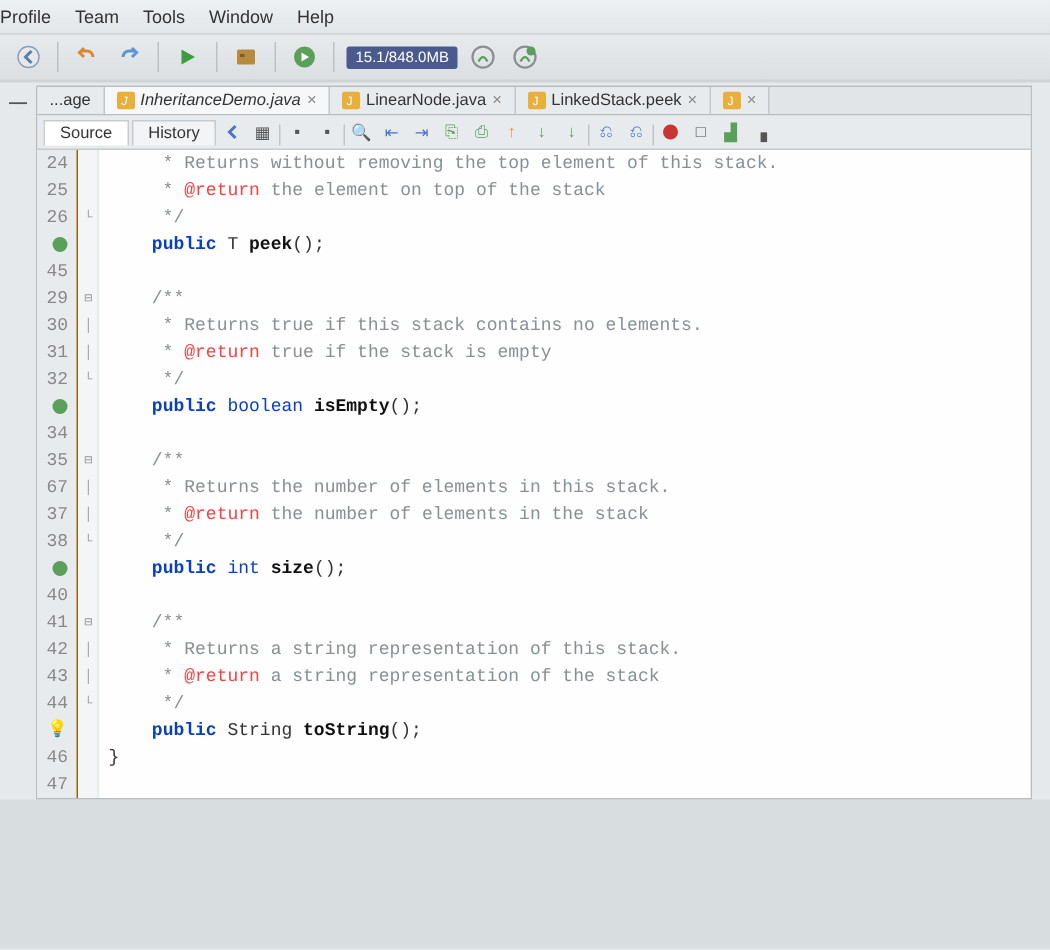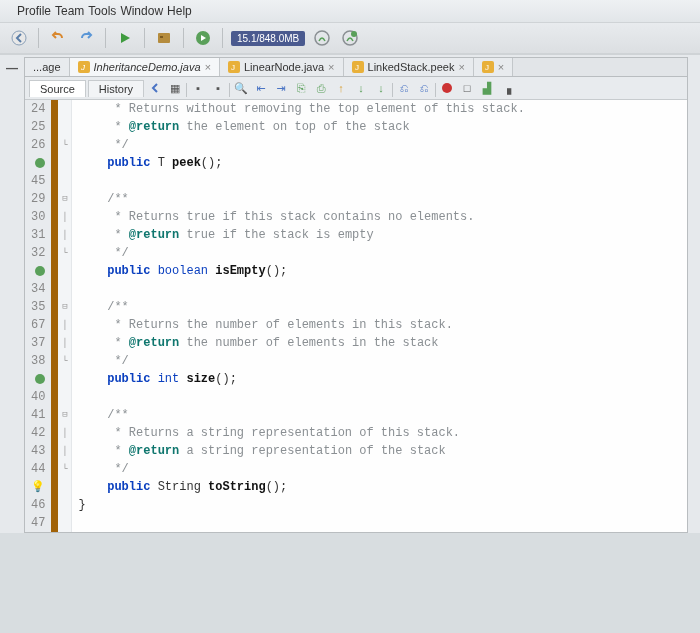--- a/index.html
+++ b/index.html
@@ -6,23 +6,23 @@
   body {
     font-family: "Segoe UI", Tahoma, sans-serif;
     font-size: 12px;
     background: #d8dde0;
     width: 700px;
     height: 633px;
     overflow: hidden;
   }
   .menubar {
     background: linear-gradient(#eef1f3, #e2e6e9);
-    padding: 4px 17px;
-    display: flex;
-    gap: 4px;
+    padding: 4px 0;
+    display: flex;
+    gap: 16px;
     color: #333;
     font-size: 12px;
   }
   .menubar span { cursor: default; }
   .toolbar {
     background: linear-gradient(#e8ebee, #dcdfe2);
     padding: 4px 8px;
     display: flex;
     align-items: center;
     gap: 6px;
@@ -109,42 +109,42 @@
     font-family: "Consolas", "Courier New", monospace;
     font-size: 12px;
     line-height: 18px;
     display: flex;
   }
   .linenos {
     background: #e8ebee;
     color: #888;
     text-align: left;
     padding: 0 6px;
-    border-right: 7px solid #a16207;
+    border-right: 1px solid #a16207;
     user-select: none;
   }
   .linenos .ln { height: 18px; display:flex; align-items:center; justify-content:flex-end; gap:3px;}
   .fold-col {
     width: 14px;
     background: #f3f5f7;
     border-right: 1px solid #e4e7ea;
   }
   .fold-col .fc { height:18px; display:flex; align-items:center; justify-content:center; color:#999; font-size:9px;}
   .src {
     padding-left: 6px;
     flex:1;
     white-space: pre;
     color: #333;
   }
   .src .row { height: 18px; }
   .kw { color: #0a3fbf; font-weight: bold; }
   .type { color: #0a3fbf; }
   .mname { color: #111; font-weight: bold; }
   .cmt { color: #8a8f93; }
-  .cmt-tag { color: #0f766e; font-weight: bold; }
+  .cmt-tag { color: #ef4444; font-weight: normal; }
   .green-dot { width:10px; height:10px; border-radius:50%; background:#5aa05a; display:inline-block;}
   .bulb { color:#c7a200; font-size:11px; }
   svg { display: block; }
 </style>
 </head>
 <body>
 
 <div class="menubar">
   <span>Profile</span>
   <span>Team</span>

